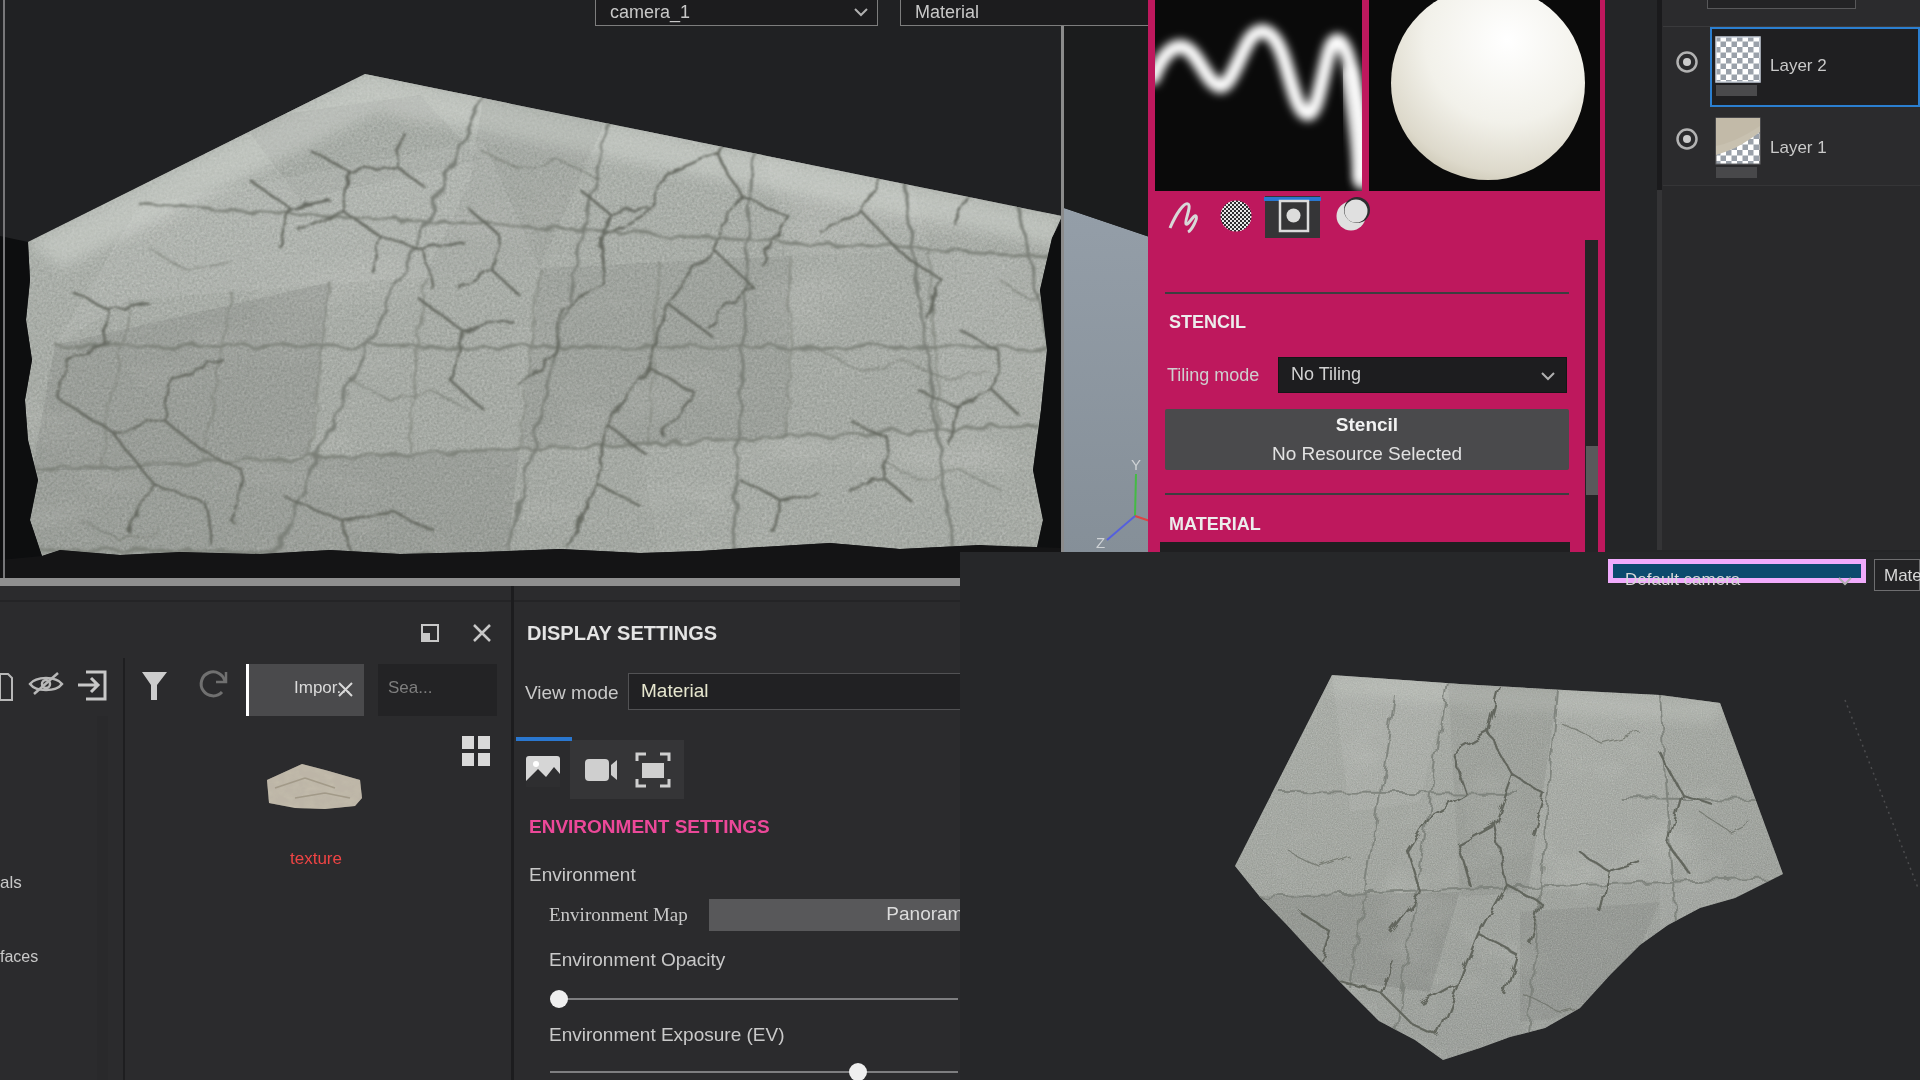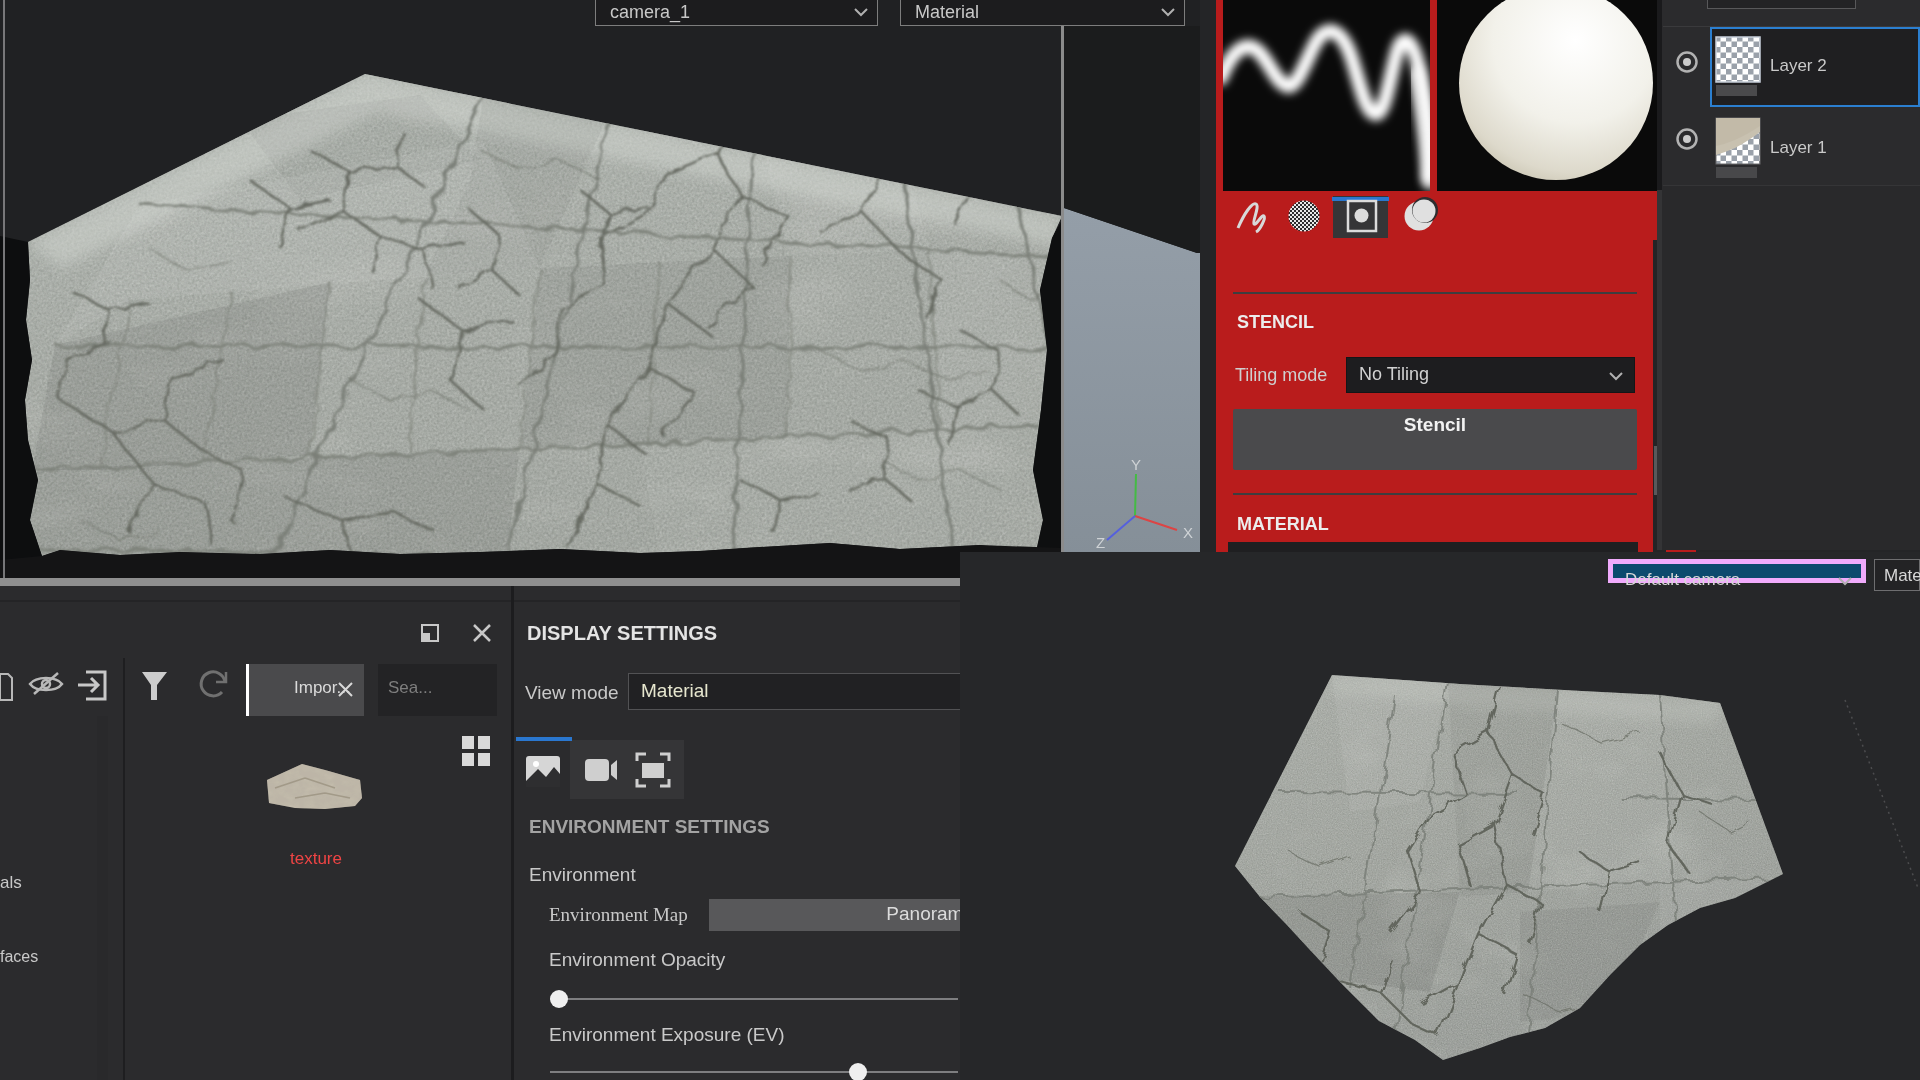--- a/index.html
+++ b/index.html
@@ -155,21 +155,21 @@
     <div class="abs" style="left:900px;top:-6px;width:285px;height:32px;background:#1c1c1e;border:1px solid #7d7d7d;box-sizing:border-box;">
       <div class="txt abs" style="left:14px;top:7px;color:#c8c8c8;font-size:18px;">Material</div>
       <svg class="abs" style="right:8px;top:12px;" width="16" height="12">
           <path d="M2,2 L8,8 L14,2" stroke="#b0b0b0" stroke-width="2" fill="none"></path>
         </svg>
     </div>
 
     <div class="abs" style="left:3px;top:0;width:2px;height:578px;background:#777779;"></div>
   </div>
 
-  <div class="abs" id="trp" style="left:1216px;top:0;width:457px;height:556px;background:#b91c1c;overflow:hidden;padding-left:23px;">
+  <div class="abs" id="trp" style="left:1148px;top:0;width:457px;height:556px;background:#be185d;overflow:hidden;">
 
     <div class="abs" style="left:7px;top:0;width:207px;height:191px;background:#0a0a0a;overflow:hidden;">
       <svg width="207" height="191">
         <defs>
             <filter id="blurb" x="-30%" y="-30%" width="160%" height="160%">
               <feGaussianBlur stdDeviation="4.5"></feGaussianBlur>
             </filter>
           </defs>
         <path d="M-2,78 C8,52 22,40 34,50 C46,60 52,82 64,86 C74,89 82,62 93,42 C104,24 118,28 128,56 C136,80 142,112 152,114 C162,116 166,80 174,52 C180,32 189,38 196,68 C204,108 208,148 206,178" stroke="#ffffff" stroke-width="14" fill="none" stroke-linecap="round" filter="url(#blurb)"></path>
         <path d="M193,74 C199,110 205,148 207,182" stroke="#ffffff" stroke-width="16" fill="none" stroke-linecap="round" opacity="0.7" filter="url(#blurb)"></path>
@@ -219,20 +219,21 @@
     <div class="txt abs" style="left:21px;top:312px;font-weight:bold;font-size:18px;color:#ececec;">STENCIL</div>
     <div class="txt abs" style="left:19px;top:365px;color:#cfcfcf;font-size:18px;">Tiling mode</div>
     <div class="abs" style="left:130px;top:357px;width:289px;height:36px;background:#1d1d1f;border:1px solid #151517;box-sizing:border-box;">
       <div class="txt abs" style="left:12px;top:6px;color:#d2d2d2;font-size:18px;">No Tiling</div>
       <svg class="abs" style="right:10px;top:13px;" width="16" height="12">
           <path d="M2,2 L8,8 L14,2" stroke="#b0b0b0" stroke-width="2" fill="none"></path>
         </svg>
     </div>
     <div class="abs" style="left:17px;top:409px;width:404px;height:61px;background:#4a4a4c;border-radius:2px;">
       <div class="txt abs" style="left:0;top:5px;width:404px;text-align:center;font-weight:bold;font-size:19px;color:#f2f2f2;">Stencil</div>
+      <div class="txt abs" style="left:0;top:34px;width:404px;text-align:center;color:#e2e2e2;font-size:19px;">No Resource Selected</div>
     </div>
     <div class="abs" style="left:17px;top:493px;width:404px;height:2px;background:#3d3d3f;"></div>
     <div class="txt abs" style="left:21px;top:514px;font-weight:bold;font-size:18px;color:#ececec;">MATERIAL</div>
 
     <div class="abs" style="left:437px;top:240px;width:13px;height:316px;background:#242426;"></div>
     <div class="abs" style="left:438px;top:446px;width:12px;height:49px;background:#59595b;"></div>
 
     <div class="abs" style="left:12px;top:542px;width:410px;height:14px;background:#1f1f21;"></div>
   </div>
 
@@ -461,21 +462,21 @@
         <path d="M95,24 L101,19 L101,39 L95,34 Z"></path>
       </g>
 
       <g>
         <rect x="126" y="14" width="22" height="15" fill="#cfcfcf" transform="translate(0,8)"></rect>
         <g stroke="#cfcfcf" stroke-width="3" fill="none">
           <path d="M121,20 L121,13 L130,13 M144,13 L153,13 L153,20 M153,38 L153,45 L144,45 M130,45 L121,45 L121,38"></path>
         </g>
       </g>
     </svg>
-    <div class="txt abs" style="left:529px;top:238px;font-weight:bold;font-size:19px;color:#a3a3a3;">ENVIRONMENT SETTINGS</div>
+    <div class="txt abs" style="left:529px;top:238px;font-weight:bold;font-size:19px;color:#ec4899;">ENVIRONMENT SETTINGS</div>
     <div class="txt abs" style="left:529px;top:286px;font-size:19px;">Environment</div>
     <div class="txt abs" style="left:549px;top:326px;font-size:19px;font-family:Liberation Serif, serif;">Environment Map</div>
     <div class="abs" style="left:709px;top:321px;width:251px;height:32px;background:#58585a;overflow:hidden;">
       <div class="txt abs" style="right:-14px;top:4px;color:#dcdcdc;font-size:19px;">Panorama</div>
     </div>
     <div class="txt abs" style="left:549px;top:371px;font-size:19px;">Environment Opacity</div>
     <svg class="abs" style="left:540px;top:408px;" width="420" height="26">
       <line x1="10" y1="13" x2="418" y2="13" stroke="#7e7e80" stroke-width="2"></line>
       <circle cx="19" cy="13" r="9" fill="#efefef"></circle>
     </svg>

